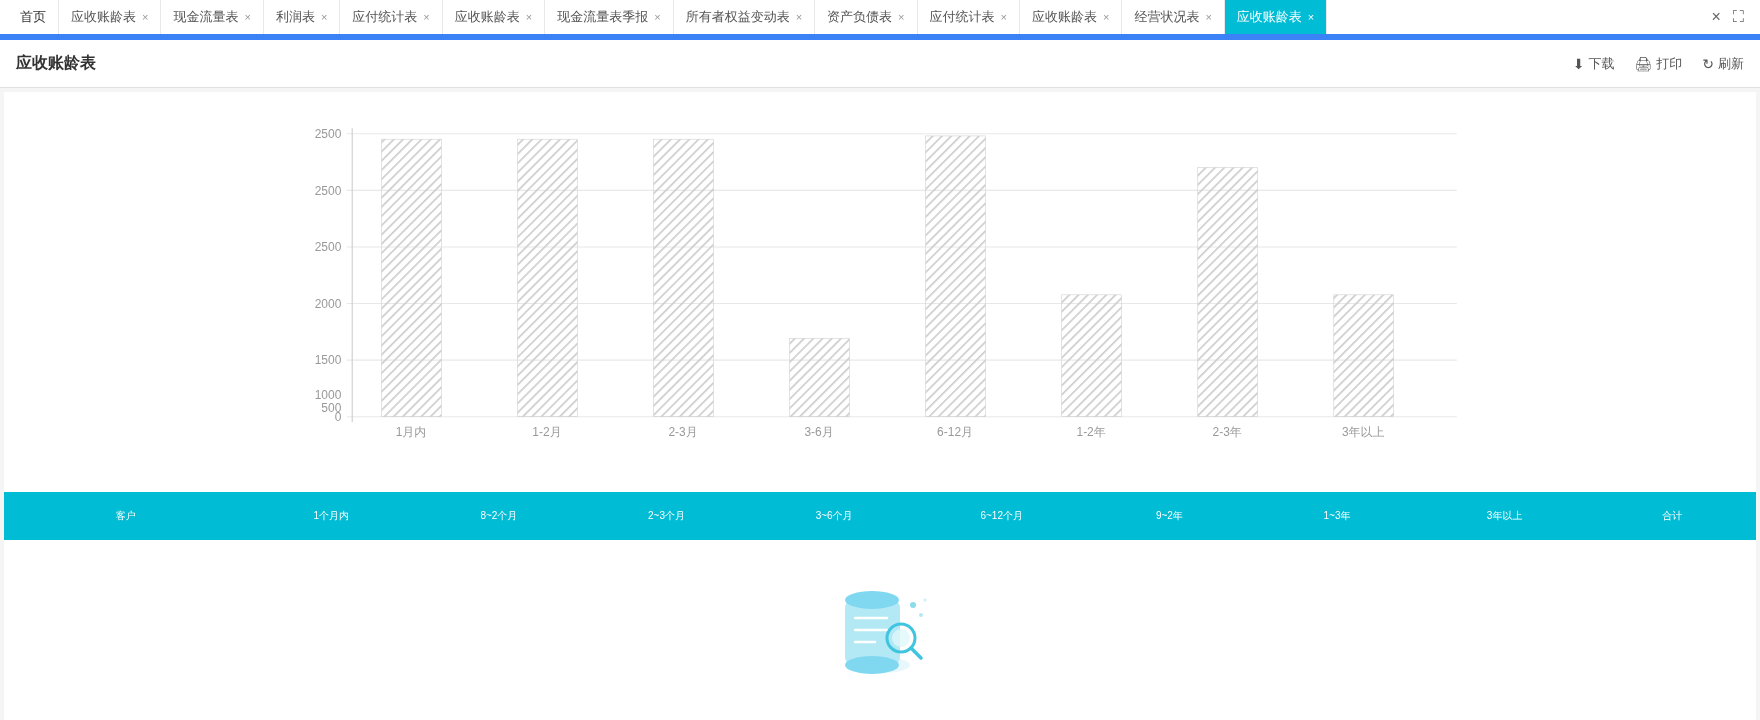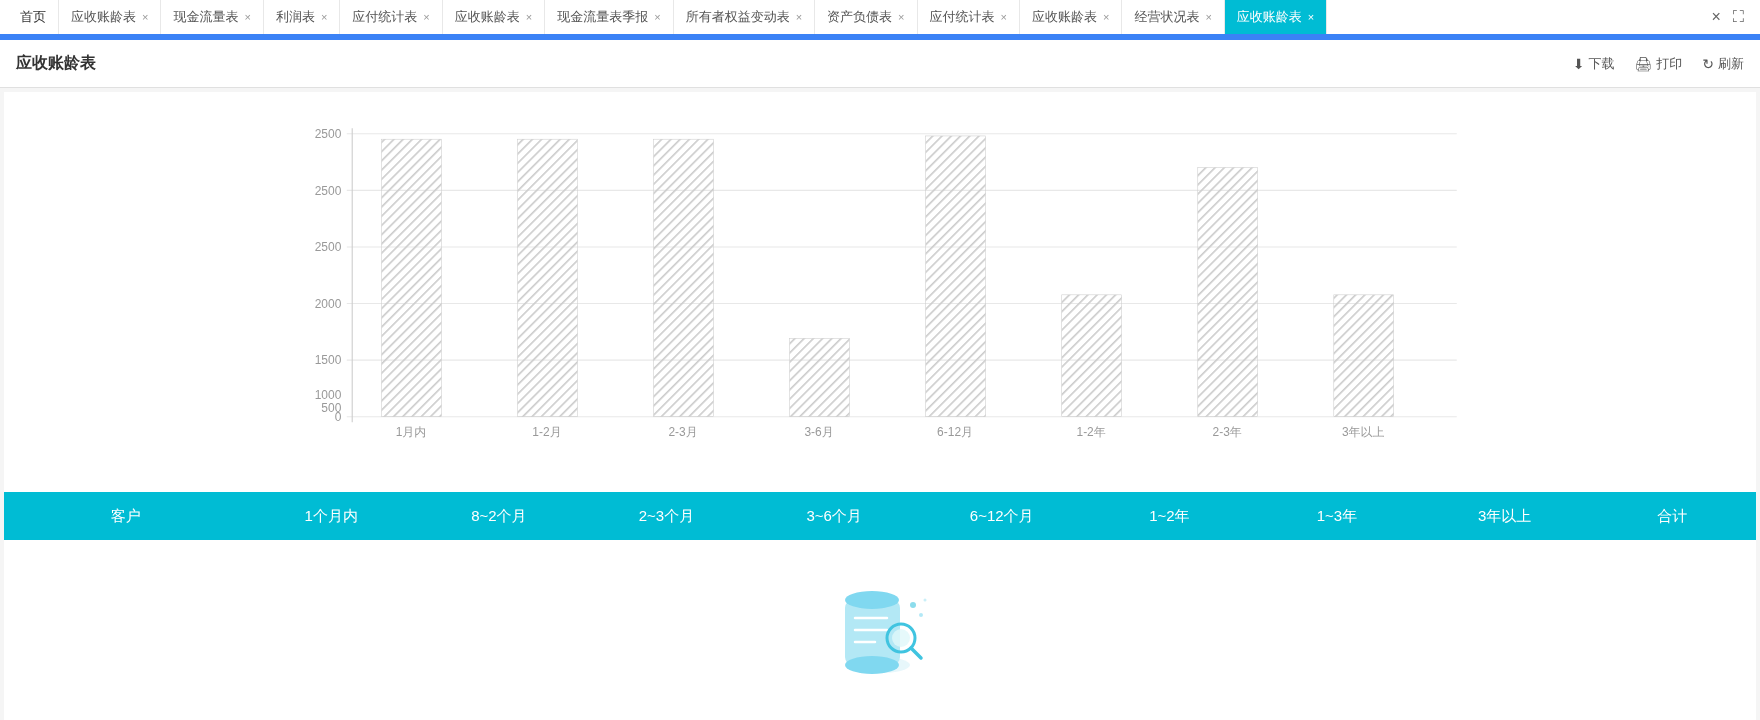--- a/index.html
+++ b/index.html
@@ -108,21 +108,21 @@
     .table-header {
       display: flex;
       background: #00bcd4;
       color: #fff;
       height: 48px;
       align-items: center;
     }
     .table-header-cell {
       flex: 1;
       text-align: center;
-      font-size: 15px;
+      font-size: 10px;
       padding: 0 8px;
     }
     .table-header-cell:first-child {
       flex: 1.5;
     }
 
     
     .empty-state {
       display: flex;
       flex-direction: column;
@@ -274,21 +274,21 @@
     </svg>
   </div>
 
   <div class="table-header">
     <div class="table-header-cell">客户</div>
     <div class="table-header-cell">1个月内</div>
     <div class="table-header-cell">8~2个月</div>
     <div class="table-header-cell">2~3个月</div>
     <div class="table-header-cell">3~6个月</div>
     <div class="table-header-cell">6~12个月</div>
-    <div class="table-header-cell">1~2年</div>
+    <div class="table-header-cell">9~2年</div>
     <div class="table-header-cell">1~3年</div>
     <div class="table-header-cell">3年以上</div>
     <div class="table-header-cell">合计</div>
   </div>
 
   <div class="empty-state">
     <div>
       <svg width="110" height="100" viewBox="0 0 110 100" xmlns="http://www.w3.org/2000/svg">
 
         <ellipse cx="55" cy="85" rx="30" ry="8" fill="#d0f0f8" opacity="0.5"></ellipse>

